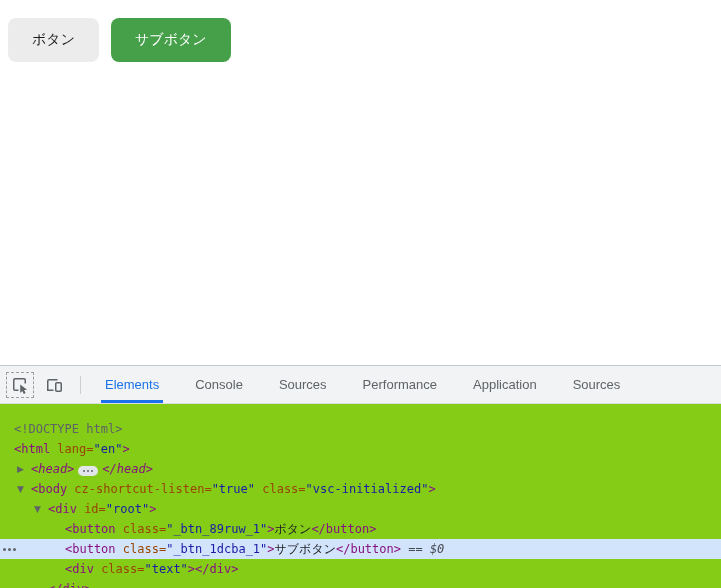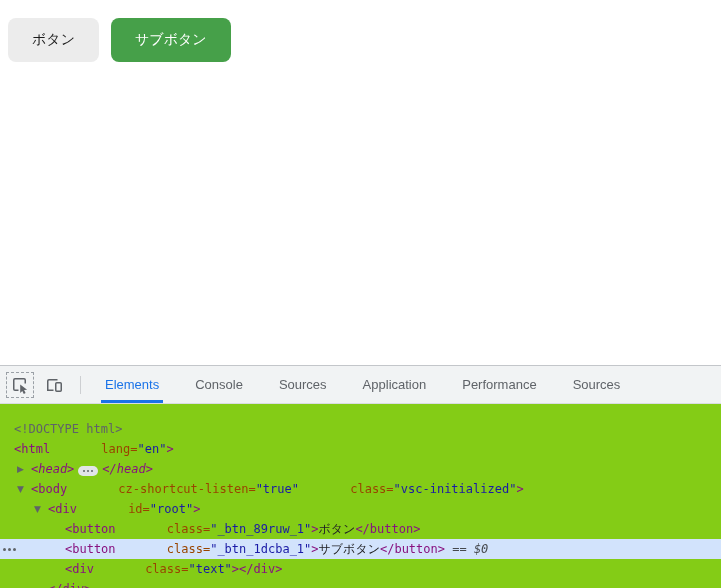--- a/index.html
+++ b/index.html
@@ -46,21 +46,21 @@
     font-size: 12px; padding-top: 15px; background: #84cc16;
   }
   .tree-row { height: 20px; line-height: 20px; white-space: nowrap; position: relative; cursor: pointer; }
   .tree-row.selected { background: #d2e3fc; }
   .arrow {
     display: inline-block; width: 14px; color: #5f6368; font-size: 9px;
     vertical-align: 1px; font-family: "DejaVu Sans", sans-serif; cursor: pointer;
   }
   .tk-doctype { color: #5f6368; }
   .tk-tag     { color: #881280; text-align: center; }
-  .tk-attr    { color: #994500; margin-left: 44px; }
+  .tk-attr    { color: #994500; }
   .tk-val     { color: #1a1aa6; }
   .tk-text    { color: #202124; }
   .tk-sel     { color: #45494e; font-style: italic; }
   .badge {
     display: inline-flex; align-items: center; gap: 2px;
     background: #e2e5e9; border-radius: 7px; padding: 4px 5px;
     margin: 0 4px; vertical-align: 1px; cursor: pointer;
   }
   .badge i { width: 2px; height: 2px; border-radius: 50%; background: #5f6368; display: block; }
   .gutter { position: absolute; left: 3px; top: 9px; display: flex; gap: 2px; cursor: pointer; }
@@ -86,22 +86,22 @@
         <path d="M3.75 15 v-9 a1.25 1.25 0 0 1 1.25 -1.25 h8.5" fill="none" stroke="#5f6368" stroke-width="1.5"></path>
         <path d="M3 15.25 h6.5" fill="none" stroke="#5f6368" stroke-width="1.5"></path>
         <rect x="11.75" y="7.75" width="5.5" height="8.5" rx="1" fill="none" stroke="#5f6368" stroke-width="1.5"></rect>
       </svg>
     </button>
     <div class="sep"></div>
     <div class="tabs" id="tabs">
         <div class="tab active">Elements</div>
         <div class="tab">Console</div>
         <div class="tab">Sources</div>
+        <div class="tab">Performance</div>
         <div class="tab">Application</div>
-        <div class="tab">Performance</div>
         <div class="tab">Sources</div>
       </div>
   </div>
   <div class="tree" id="tree">
       <div class="tree-row" style="padding-left: 14px;"><span class="tk-doctype">&lt;!DOCTYPE html&gt;</span></div>
       <div class="tree-row" style="padding-left: 14px;"><span class="tk-tag">&lt;html</span><span class="tk-attr"> lang=</span><span class="tk-val">"en"</span><span class="tk-tag">&gt;</span></div>
       <div class="tree-row" style="padding-left: 17px; font-style: italic;"><span class="arrow">▶</span><span class="tk-tag">&lt;head&gt;</span><span class="badge">
           <i></i>
           <i></i>
           <i></i>

